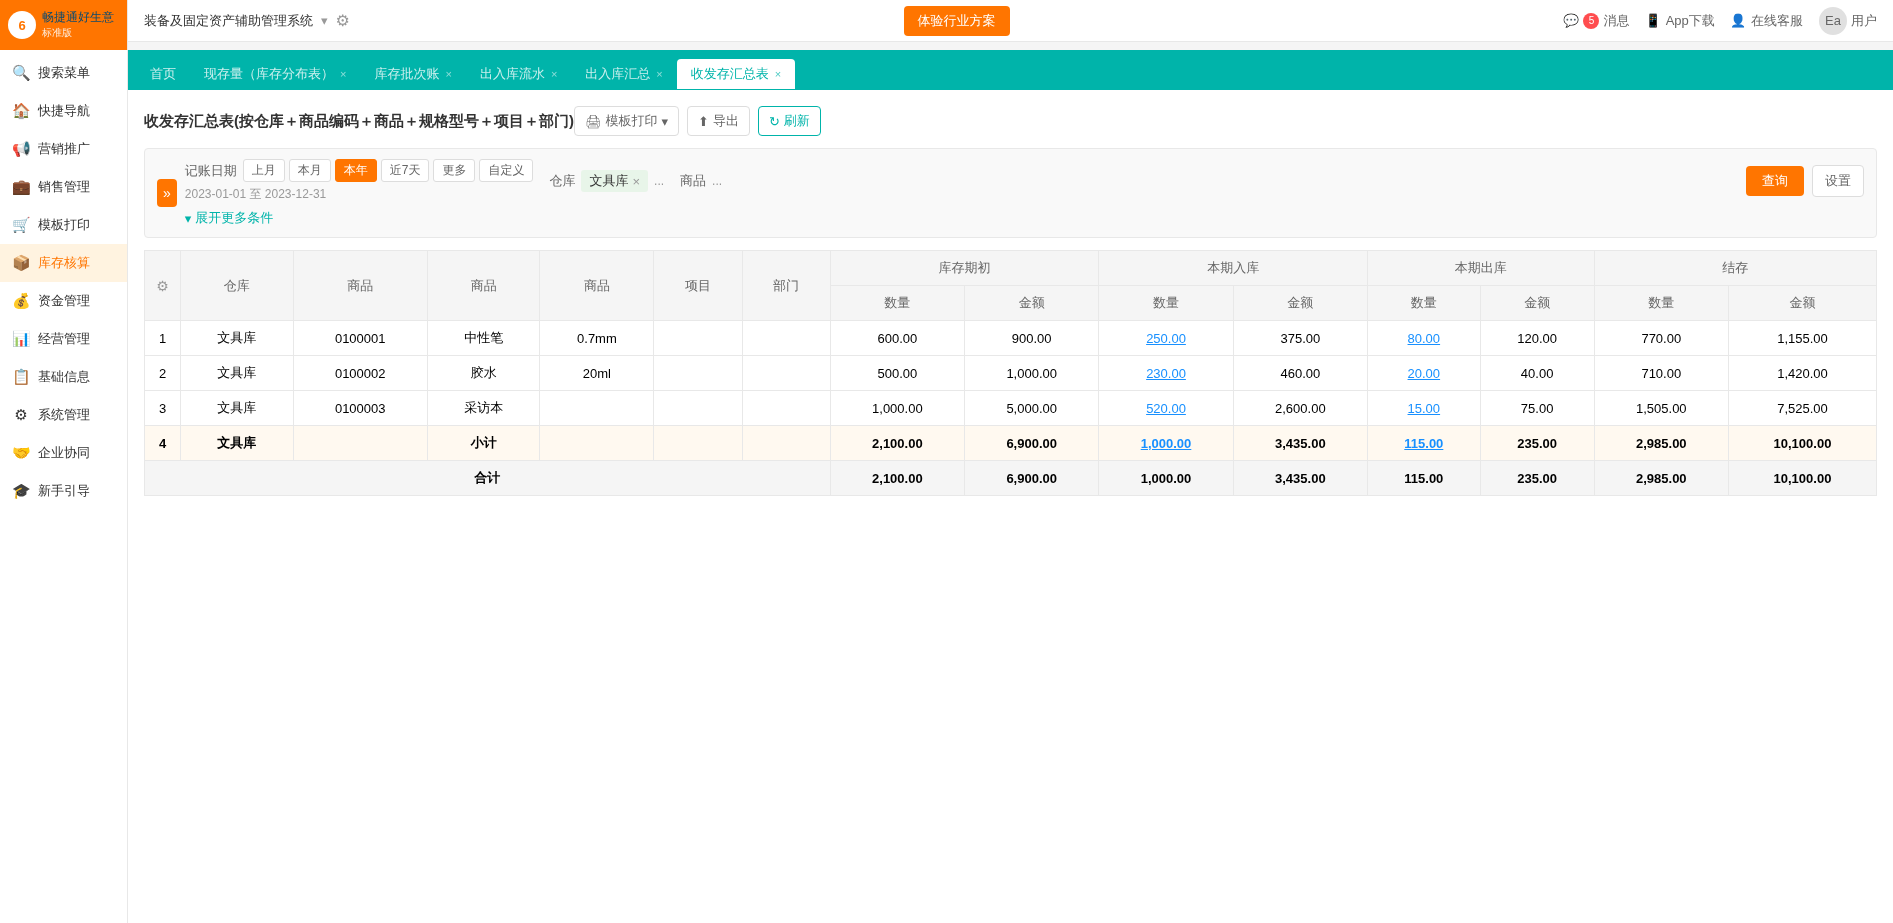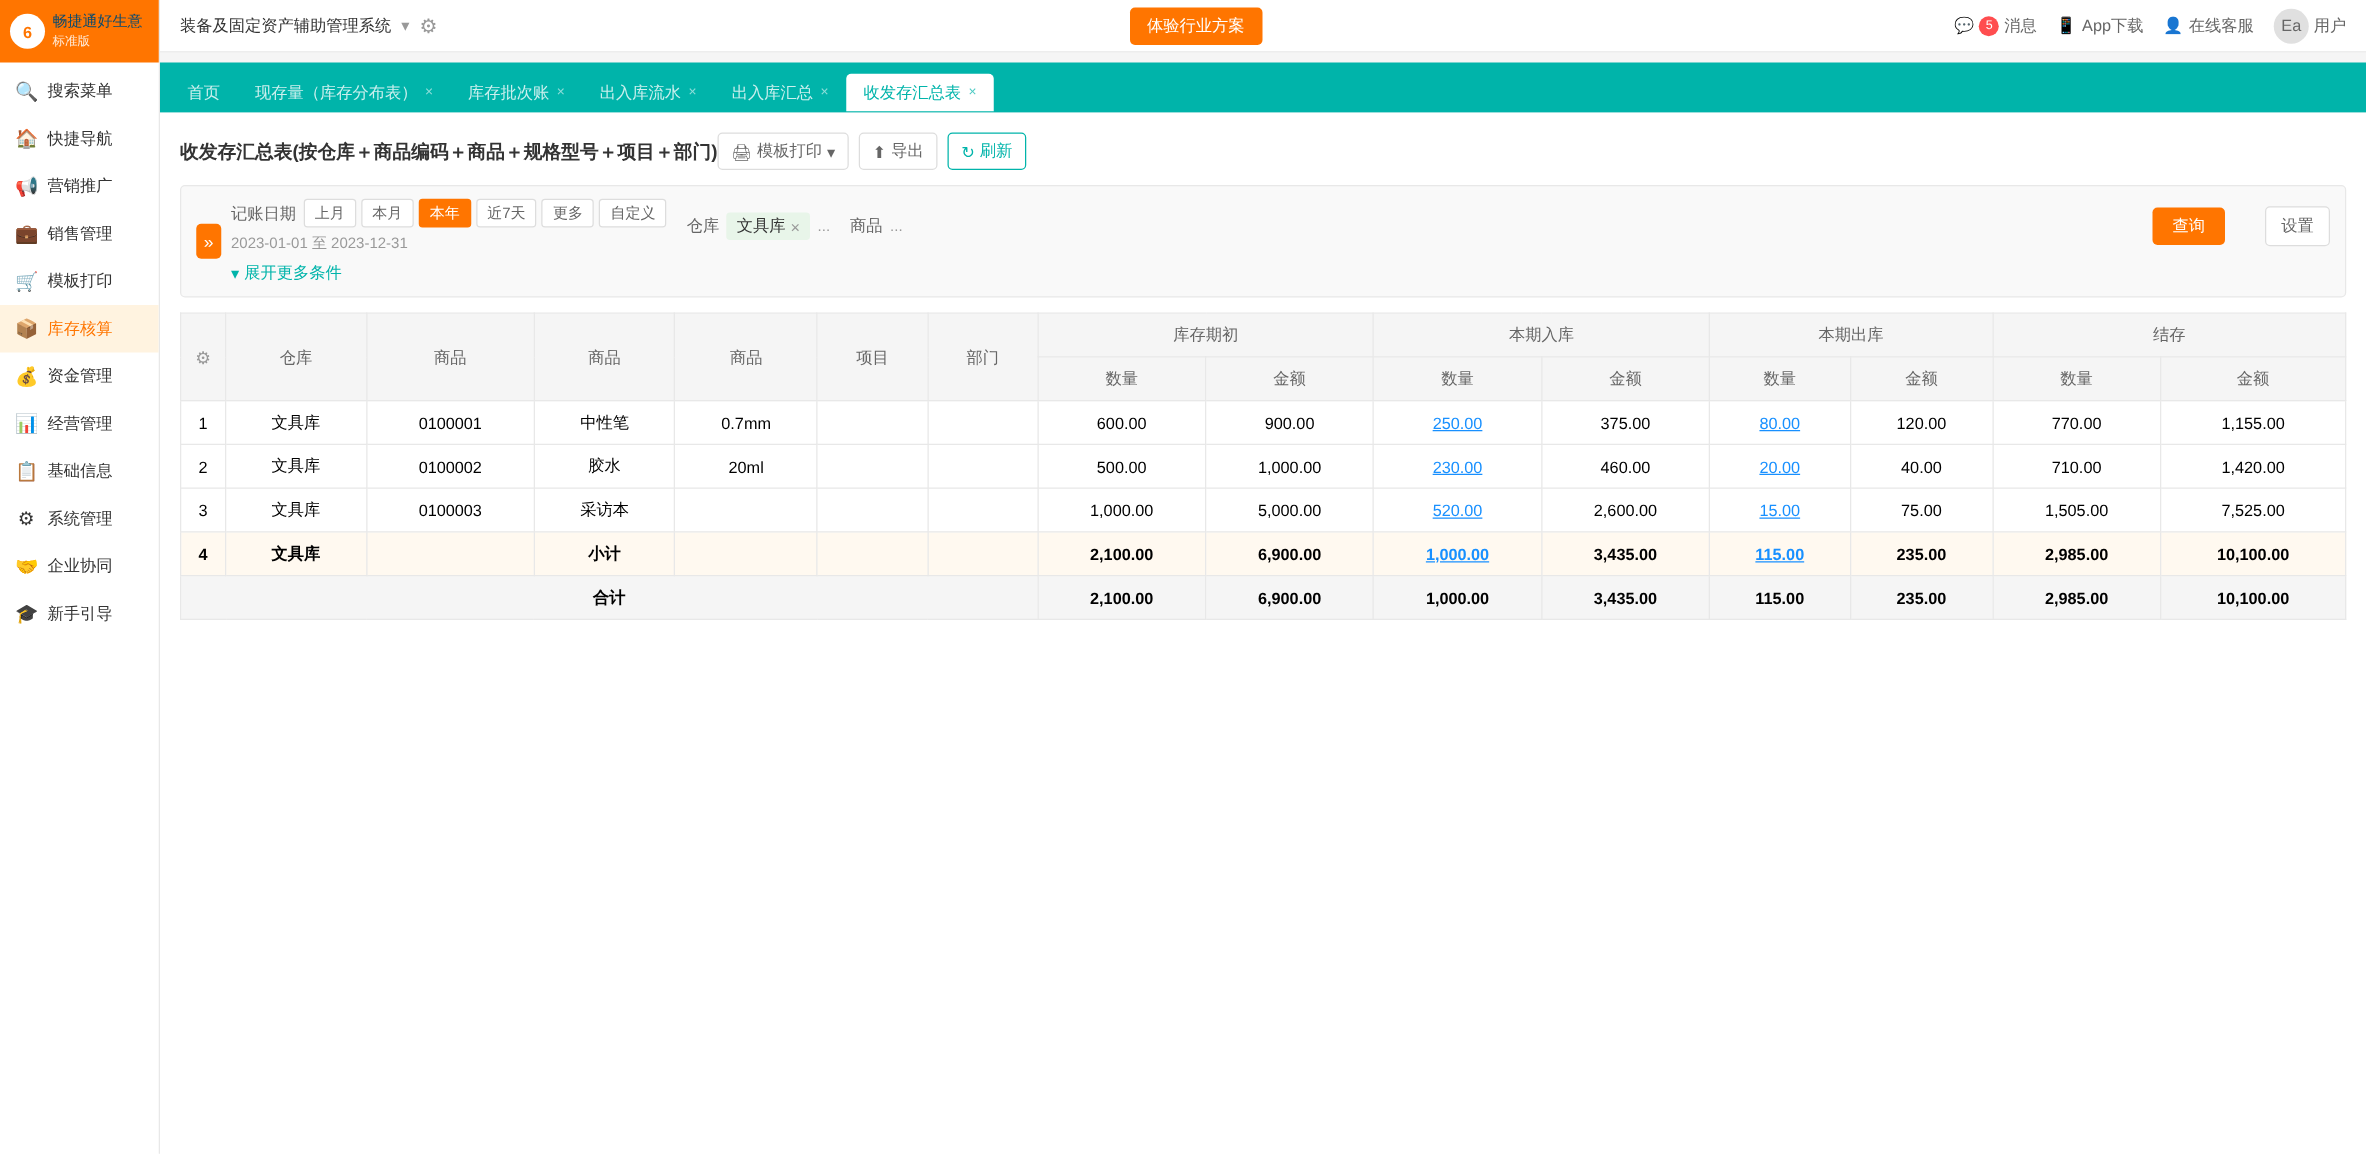--- a/index.html
+++ b/index.html
@@ -109,21 +109,21 @@
     .expand-btn {
       display: flex; align-items: center; gap: 4px; color: #00b4aa;
       cursor: pointer; font-size: 12px; margin-top: 6px;
     }
     .query-btn {
       background: #ff7500; color: #fff; border: none; border-radius: 4px;
       padding: 6px 16px; cursor: pointer; font-size: 13px;
     }
     .setting-btn {
       background: #fff; color: #666; border: 1px solid #ddd; border-radius: 4px;
-      padding: 6px 12px; cursor: pointer; font-size: 13px; display: block; margin-top: 6px; margin-left: 24px;
+      padding: 6px 12px; cursor: pointer; font-size: 13px; display: block; margin-top: 6px;
     }
 
     
     .data-table { width: 100%; border-collapse: collapse; font-size: 13px; }
     .data-table th, .data-table td {
       border: 1px solid #e8e8e8; padding: 8px 10px; text-align: center;
     }
     .data-table thead th { background: #f5f5f5; color: #666; font-weight: normal; }
     .data-table thead .group-header { background: #fafafa; }
     .data-table tbody tr.subtotal { background: #fff9f0; font-weight: bold; }

